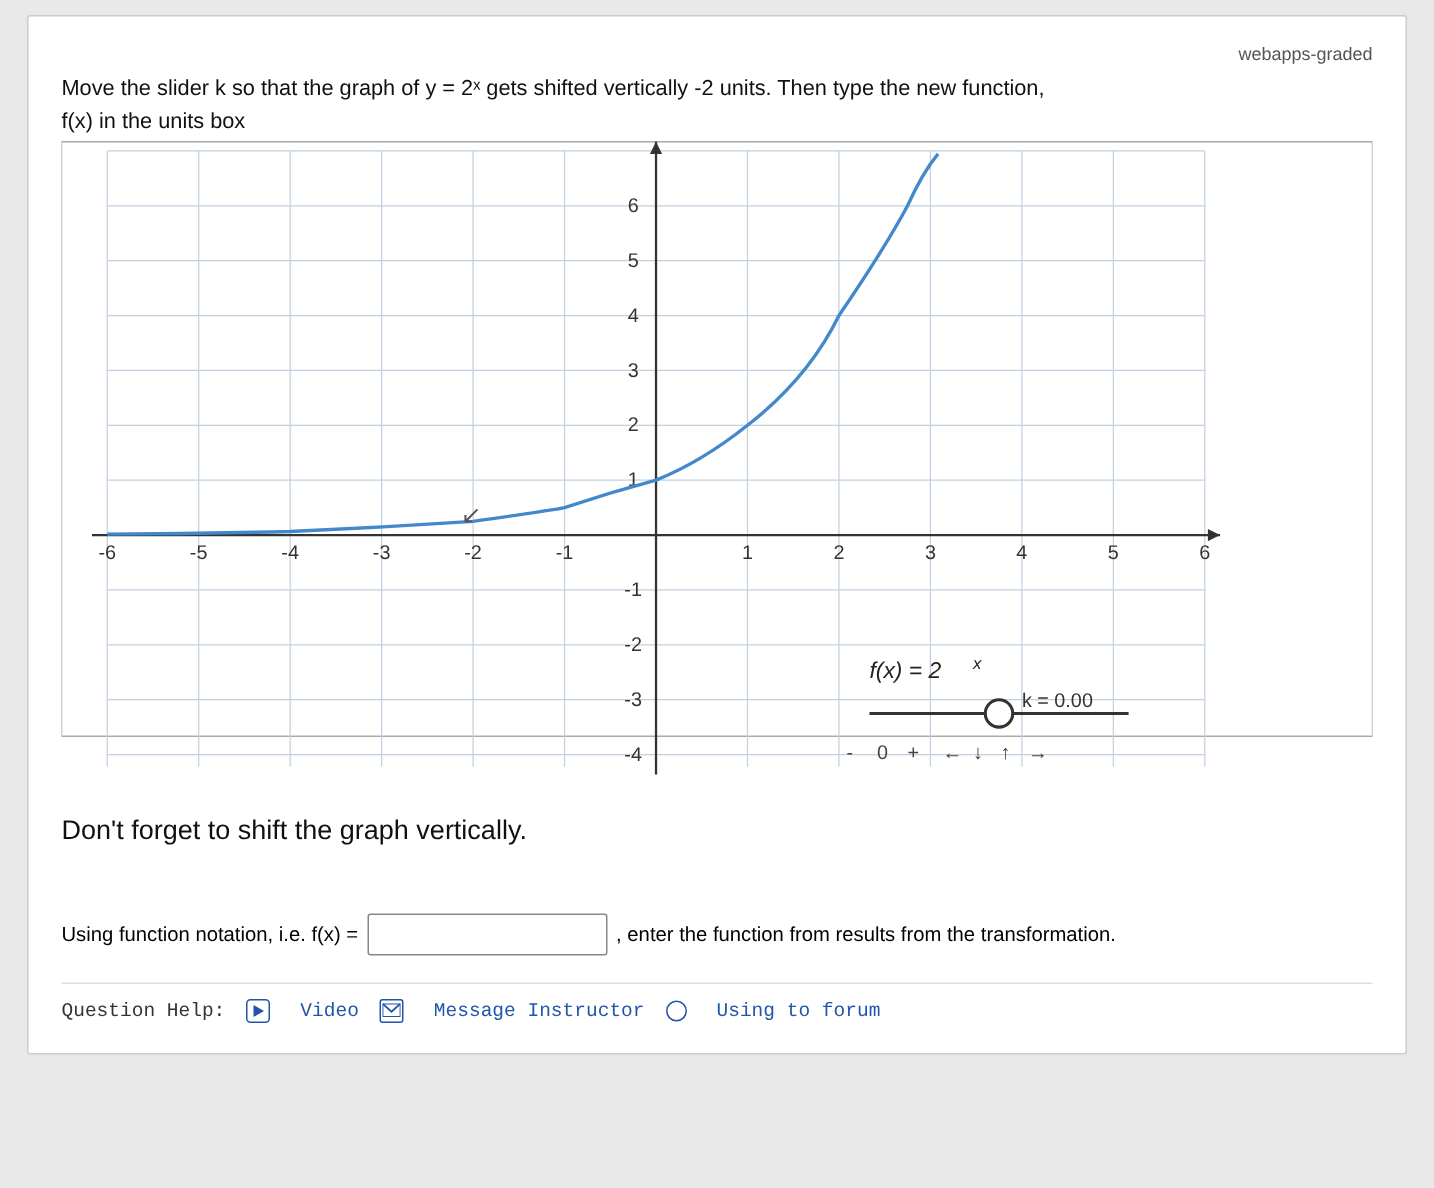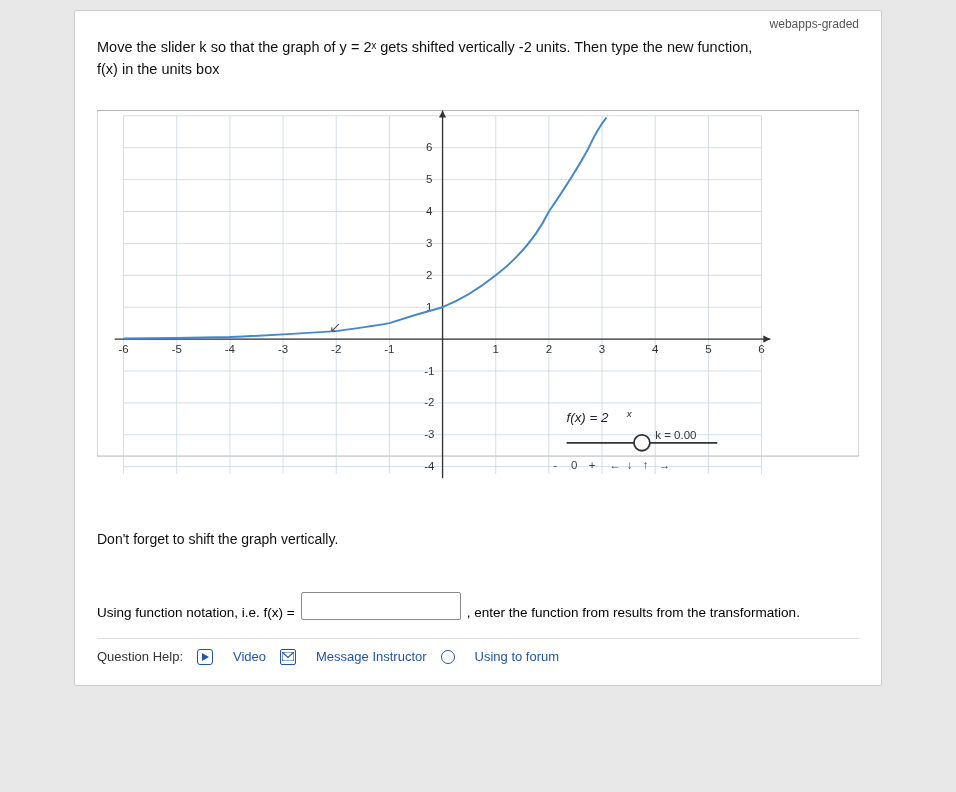--- a/index.html
+++ b/index.html
@@ -7,23 +7,23 @@
       font-family: Arial, sans-serif;
       background: #e8e8e8;
       width: 956px;
       min-height: 792px;
       display: flex;
       align-items: flex-start;
       justify-content: center;
     }
     .page-container {
       background: #fff;
-      width: 808px;
+      width: 920px;
       margin: 10px auto;
-      padding: 6px 22px 20px 22px;
+      padding: 18px 22px 20px 22px;
       border: 1px solid #ccc;
       border-radius: 2px;
     }
     .top-bar {
       text-align: right;
       font-size: 12px;
       color: #555;
       margin-bottom: 6px;
     }
     .instructions {
@@ -35,27 +35,27 @@
       position: relative;
       width: 100%;
       height: 440px;
       margin-bottom: 10px;
     }
     svg.graph {
       width: 100%;
       height: 100%;
     }
     .below-graph {
-      font-size: 14px;
+      font-size: 18px;
       color: #111;
       margin-bottom: 8px;
     }
     .function-input-row {
       display: flex;
-      align-items: flex-end;
+      align-items: center;
       gap: 6px;
       margin-bottom: 18px;
       font-size: 13.5px;
       margin-top: 45px;
     }
     .function-input-row input {
       width: 160px;
       height: 28px;
       border: 1px solid #888;
       border-radius: 2px;
@@ -63,20 +63,21 @@
       font-size: 13px;
     }
     .question-help-bar {
       display: flex;
       align-items: center;
       gap: 14px;
       font-size: 13px;
       color: #333;
       border-top: 1px solid #ddd;
       padding-top: 10px;
+      font-family: Liberation Mono, monospace;
     }
     .question-help-bar .help-item {
       display: flex;
       align-items: center;
       gap: 20px;
       color: #2255aa;
       cursor: pointer;
       text-decoration: none;
     }
     .question-help-bar .help-label {

